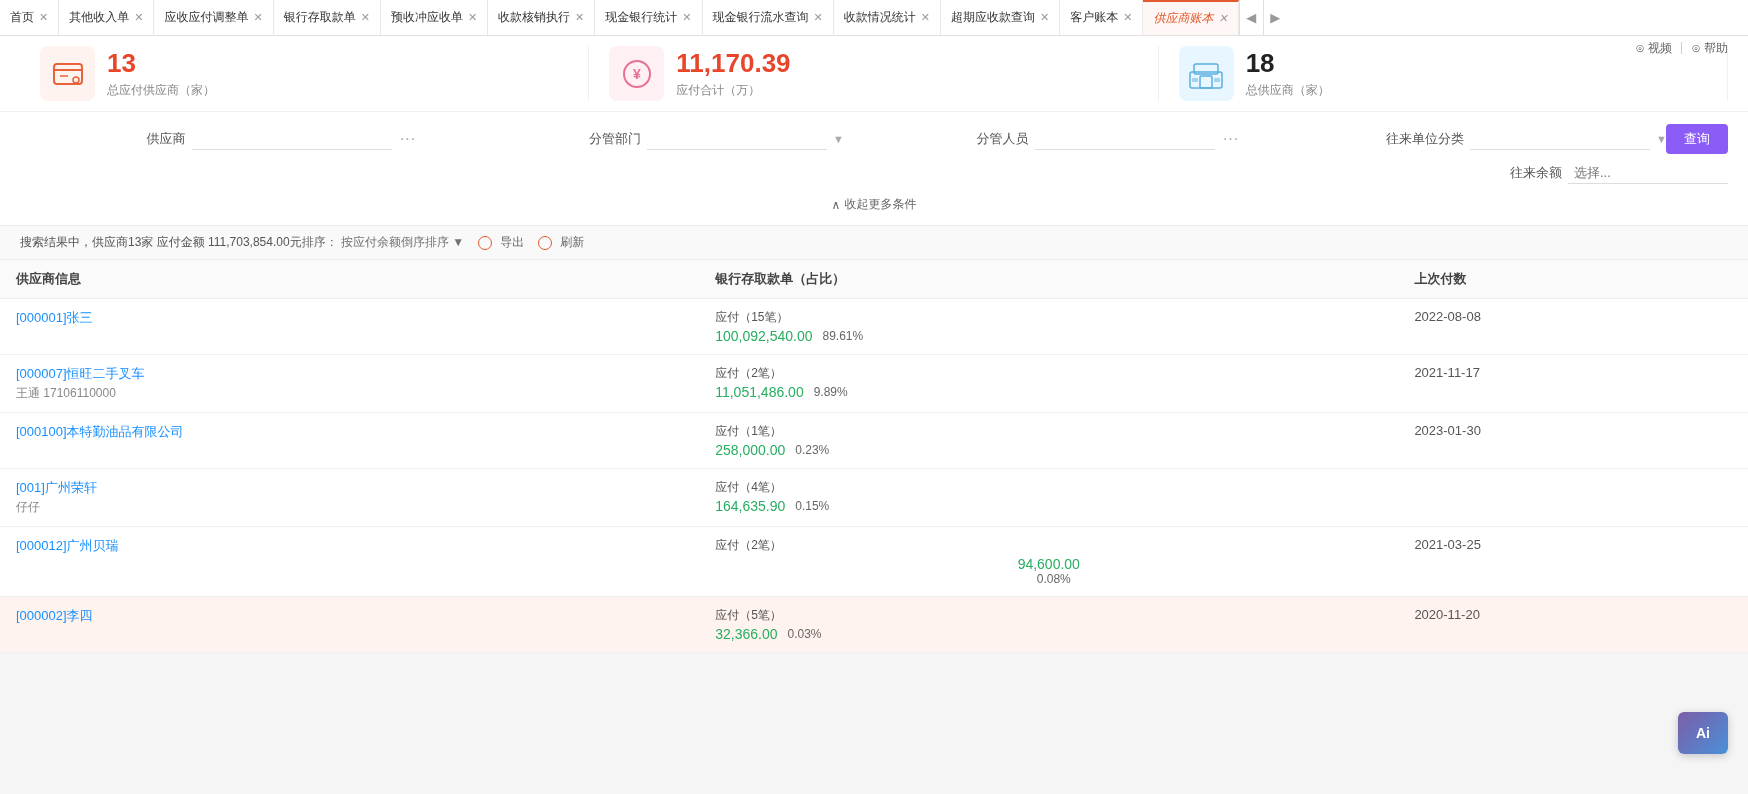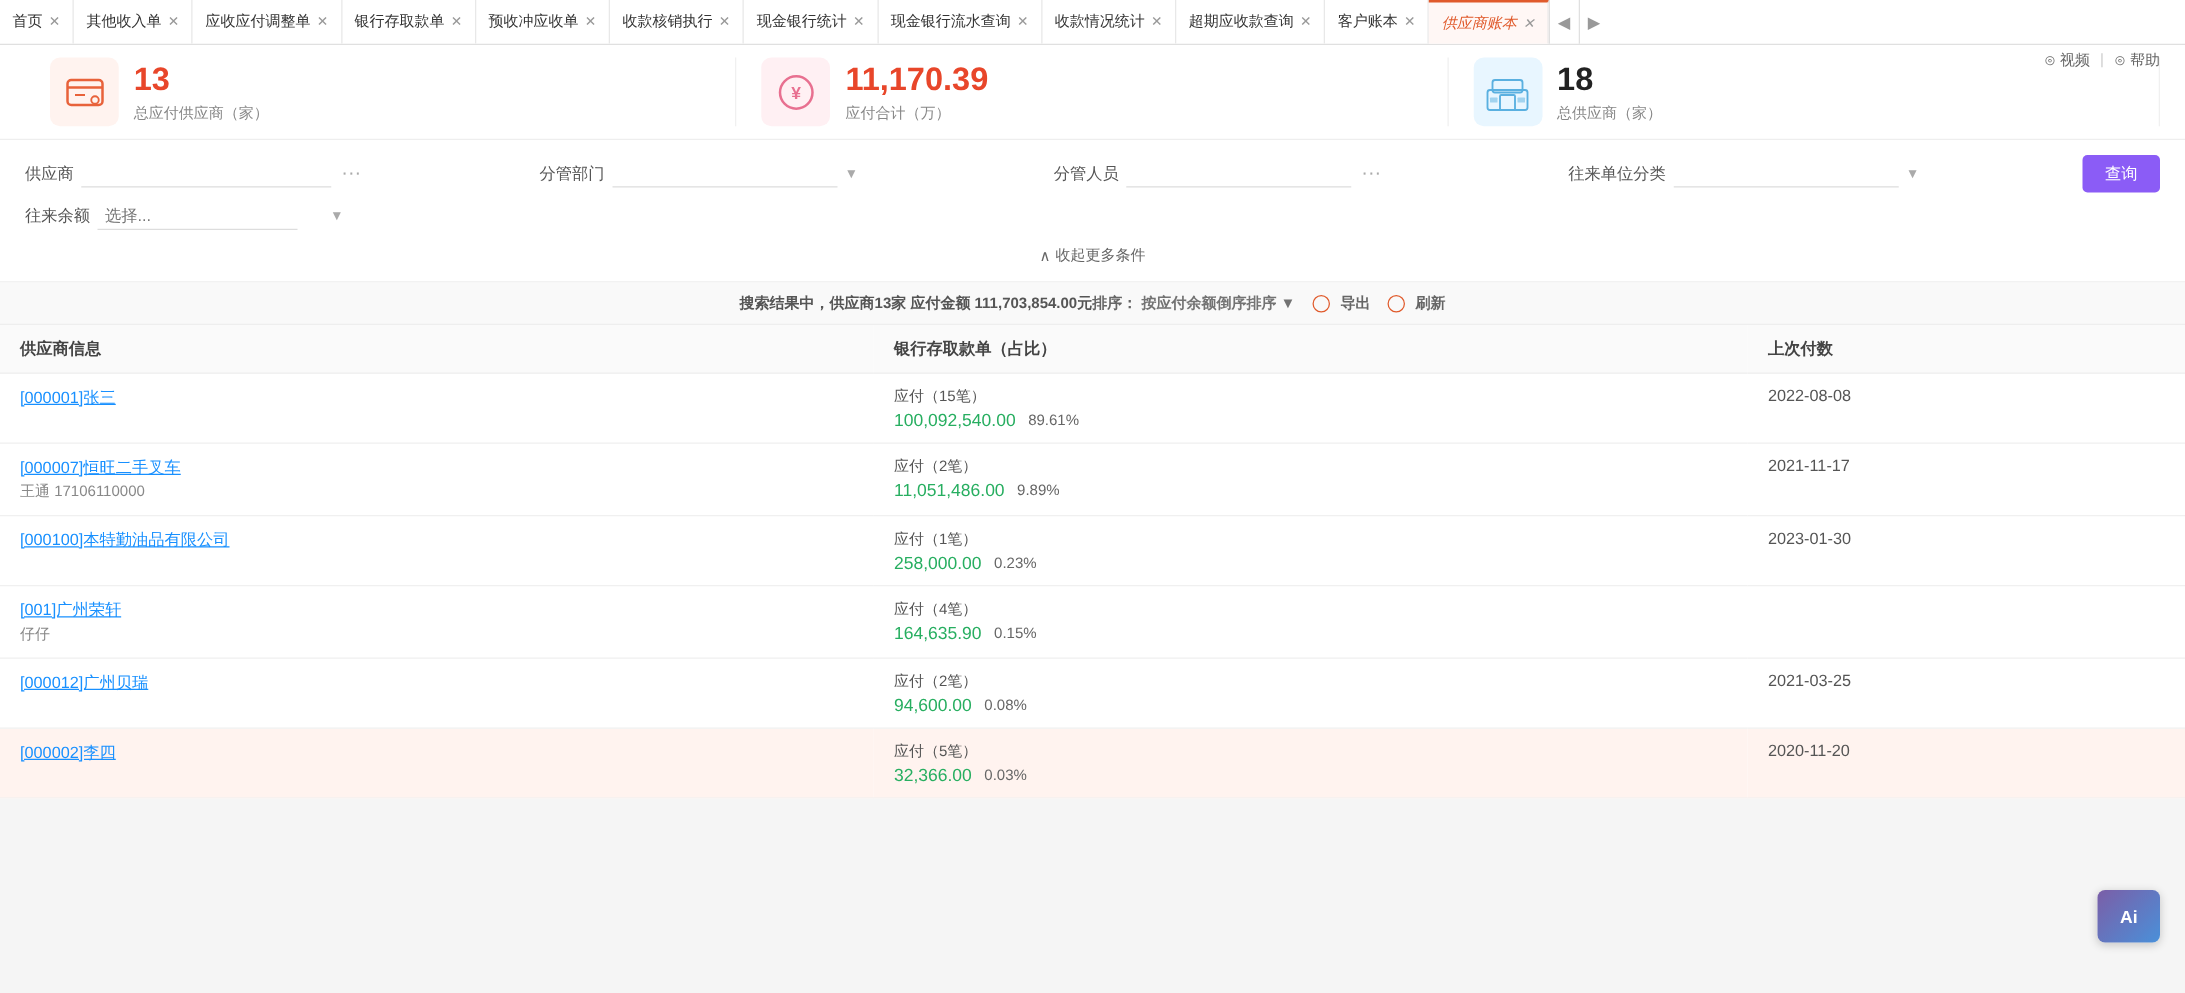--- a/index.html
+++ b/index.html
@@ -104,20 +104,21 @@
       display: flex;
       align-items: center;
       margin-bottom: 8px;
       gap: 16px;
     }
     .filter-item {
       display: flex;
       align-items: center;
       gap: 6px;
       flex: 1;
+      justify-content: flex-end;
     }
     .filter-label { font-size: 13px; color: #555; white-space: nowrap; }
     .filter-input {
       flex: 1;
       border: none;
       border-bottom: 1px solid #ddd;
       padding: 3px 6px;
       font-size: 13px;
       outline: none;
       color: #aaa;
@@ -160,27 +161,26 @@
       color: #666;
       font-size: 12px;
       gap: 4px;
       padding: 4px 0;
     }
 
     
     .result-bar {
       display: flex;
       align-items: center;
-      justify-content: center;
+      justify-content: flex-start;
       background: #f9f9f9;
       padding: 8px 20px;
       border-bottom: 1px solid #eee;
       font-size: 12px;
       color: #555;
-      font-weight: bold;
     }
     .result-bar .right-tools {
       display: flex;
       align-items: center;
       gap: 14px;
       font-size: 12px;
     }
     .result-bar .sort-label { color: #666; }
     .result-bar .sort-value { color: #737373; cursor: pointer; }
     .tool-btn {
@@ -221,21 +221,20 @@
     }
     tbody tr.highlighted { background: #fff3ef; }
     tbody tr td {
       padding: 10px 16px;
       font-size: 13px;
       color: #333;
       vertical-align: top;
     }
     .supplier-link {
       color: #1890ff;
-      text-decoration: underline;
       cursor: pointer;
       font-size: 13px;
       margin-top: 12px;
     }
     .supplier-sub { font-size: 12px; color: #888; margin-top: 2px; }
     .amount-green { color: #27ae60; font-size: 14px; font-weight: 500; cursor: pointer; }
     .tx-label { font-size: 12px; color: #555; margin-bottom: 2px; }
     .pct { color: #666; font-size: 12px; margin-left: 10px; }
     .date-cell { color: #555; font-size: 13px; }
 
@@ -468,21 +467,21 @@
               <span class="amount-green">164,635.90</span>
               <span class="pct">0.15%</span>
             </div>
           </td>
           <td class="date-cell"></td>
         </tr>
         <tr>
           <td><span class="supplier-link">[000012]广州贝瑞</span></td>
           <td>
             <div class="tx-label">应付（2笔）</div>
-            <div style="display: flex; align-items: center;">
+            <div style="display: flex; align-items: center; flex-direction: column;">
               <span class="amount-green">94,600.00</span>
               <span class="pct">0.08%</span>
             </div>
           </td>
           <td class="date-cell">2021-03-25</td>
         </tr>
         <tr class="highlighted">
           <td><span class="supplier-link">[000002]李四</span></td>
           <td>
             <div class="tx-label">应付（5笔）</div>

